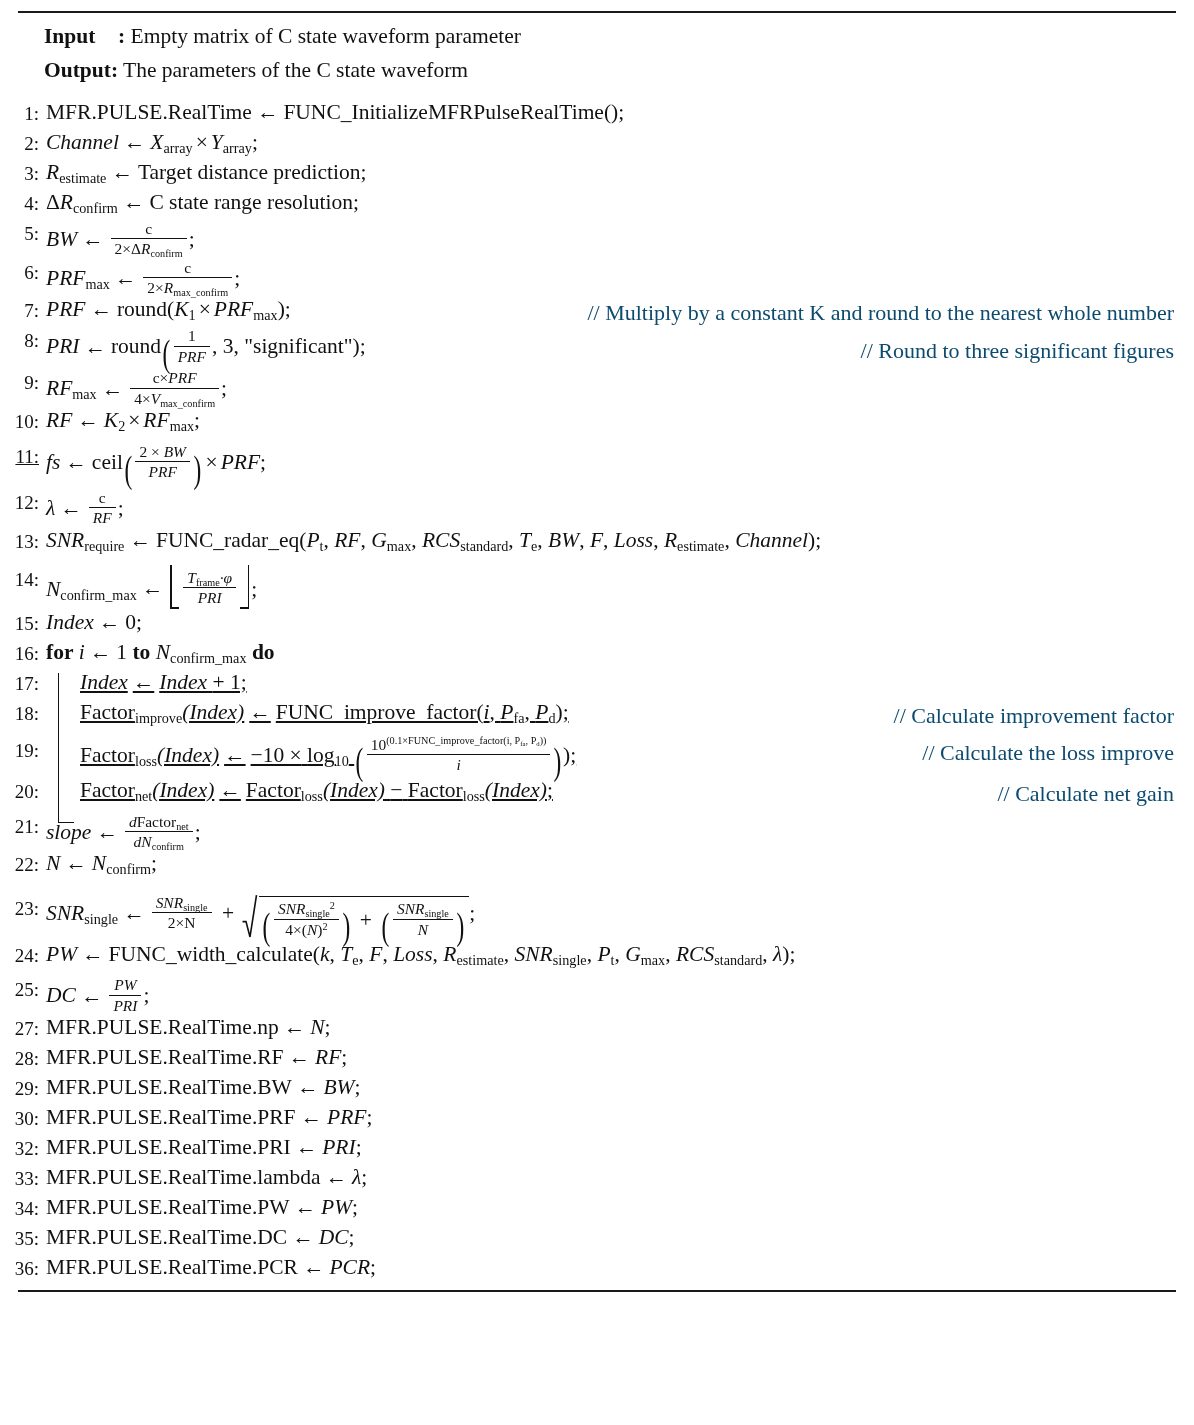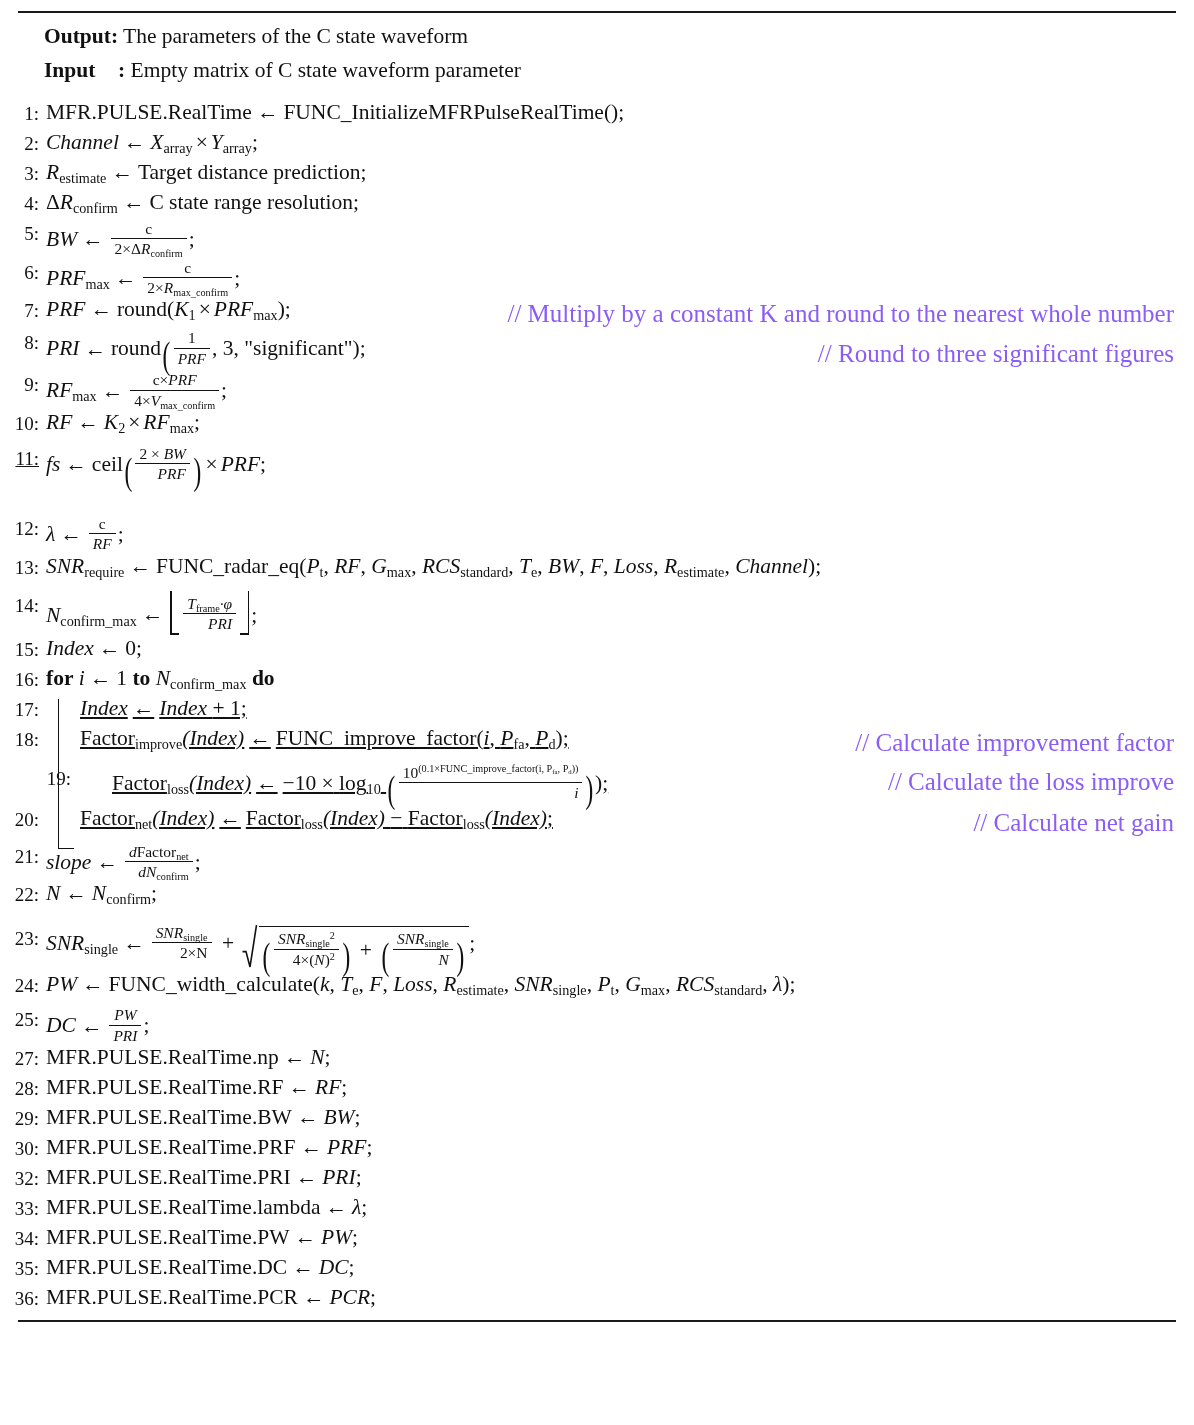--- a/index.html
+++ b/index.html
@@ -64,22 +64,22 @@
   .code {
     flex: 1 1 auto;
     font-size: 21.5px;
     line-height: 1.18;
     padding-top: 1px;
     white-space: nowrap;
   }
   .code.indent { padding-left: 34px; text-decoration: underline; }
   .comment {
     flex: 0 0 auto;
-    color: #8b5cf6;
-    font-size: 25px;
+    color: #0c4a6e;
+    font-size: 22px;
     padding-top: 4px;
     white-space: nowrap;
     margin-left: auto;
     padding-right: 2px;
   }
 
   
   .mi { font-style: italic; font-family: "Liberation Serif", serif; }
   .mr { font-style: normal; font-family: "Liberation Serif", serif; }
   .op { font-style: normal; padding: 0 3px; }
@@ -108,21 +108,20 @@
     margin: 0 2px;
   }
   .frac > .fnum {
     display: block;
     padding: 0 4px 1px 4px;
     border-bottom: 1.3px solid #111;
   }
   .frac > .fden {
     display: block;
     padding: 1px 4px 0 4px;
-    text-align: right;
   }
   .frac.tiny { font-size: 0.72em; }
 
   
   .paren-big {
     display: inline-block;
     font-size: 1.75em;
     font-style: normal;
     vertical-align: -0.33em;
     line-height: 0.78;
@@ -191,26 +190,26 @@
 </style>
 </head>
 <body>
 
 <div id="algo">
 
   <div class="rule rule-top"></div>
 
   <div class="io-block">
     <div class="io-line">
+      <span class="io-key in">Input</span><span class="io-colon">:</span>
+      <span>Empty matrix of C state waveform parameter</span>
+    </div>
+    <div class="io-line">
       <span class="io-key out">Output:</span>
       <span>The parameters of the C state waveform</span>
-    </div>
-    <div class="io-line">
-      <span class="io-key in">Input</span><span class="io-colon">:</span>
-      <span>Empty matrix of C state waveform parameter</span>
     </div>
   </div>
 
   <div class="lines">
 
     <div class="row">
       <div class="num">1:</div>
       <div class="code">
         <span class="mr">MFR.PULSE.RealTime</span><span class="arrow">←</span><span class="mr">FUNC_InitializeMFRPulseRealTime();</span>
       </div>
@@ -286,21 +285,21 @@
       </div>
     </div>
 
     <div class="row" style="min-height:42px;">
       <div class="num" style="padding-top:9px;text-decoration:underline;">11:</div>
       <div class="code" style="padding-top:6px;">
         <span class="mi">fs</span><span class="arrow">←</span><span class="mr">ceil</span><span class="paren-big">(</span><span class="frac tiny"><span class="fnum"><span class="mr">2 ×</span> <span class="mi">BW</span></span><span class="fden mi">PRF</span></span><span class="paren-big">)</span><span class="op">×</span><span class="mi">PRF</span><span class="mr">;</span>
       </div>
     </div>
 
-    <div class="row" style="min-height:40px;margin-top:24px;">
+    <div class="row" style="min-height:40px;">
       <div class="num" style="padding-top:8px;">12:</div>
       <div class="code" style="padding-top:5px;">
         <span class="mi">λ</span><span class="arrow">←</span><span class="frac tiny"><span class="fnum mr">c</span><span class="fden mi">RF</span></span><span class="mr">;</span>
       </div>
     </div>
 
     <div class="row">
       <div class="num">13:</div>
       <div class="code">
         <span class="mi">SNR</span><sub class="sb">require</sub><span class="arrow">←</span><span class="mr">FUNC_radar_eq(</span><span id="l13args"><span class="mi">P</span><sub class="sb">t</sub><span class="mr">, </span><span class="mi">RF</span><span class="mr">, </span><span class="mi">G</span><sub class="sb">max</sub><span class="mr">, </span><span class="mi">RCS</span><sub class="sb">standard</sub><span class="mr">, </span><span class="mi">T</span><sub class="sb">e</sub><span class="mr">, </span><span class="mi">BW</span><span class="mr">, </span><span class="mi">F</span><span class="mr">, </span><span class="mi">Loss</span><span class="mr">, </span><span class="mi">R</span><sub class="sb">estimate</sub><span class="mr">, </span><span class="mi">Channel</span></span><span class="mr">);</span>
@@ -340,21 +339,21 @@
 
       <div class="row">
         <div class="num">18:</div>
         <div class="code indent">
           <span class="mr">Factor</span><sub class="sb">improve</sub><span class="mi">(Index)</span><span class="arrow">←</span><span class="mr">FUNC_improve_factor(</span><span class="mi">i</span><span class="mr">, </span><span class="mi">P</span><sub class="sb">fa</sub><span class="mr">, </span><span class="mi">P</span><sub class="sb">d</sub><span class="mr">);</span>
         </div>
         <div class="comment">// Calculate improvement factor</div>
       </div>
 
       <div class="row" style="min-height:46px;">
-        <div class="num" style="padding-top:11px;margin-left:32px;">19:</div>
+        <div class="num" style="padding-top:11px;">19:</div>
         <div class="code indent" style="padding-top:7px;">
           <span class="mr">Factor</span><sub class="sb">loss</sub><span class="mi">(Index)</span><span class="arrow">←</span><span class="mr">−10 ×</span> <span class="mr">log</span><sub class="sb">10</sub> <span class="paren-big">(</span><span class="frac tiny"><span class="fnum"><span class="mr">10</span><sup class="sp"><span class="mr">(0.1×FUNC_improve_factor(i, P</span><sub class="sb">fa</sub><span class="mr">, P</span><sub class="sb">d</sub><span class="mr">))</span></sup></span><span class="fden mi">i</span></span><span class="paren-big">)</span><span class="mr">);</span>
         </div>
         <div class="comment" style="padding-top:11px;">// Calculate the loss improve</div>
       </div>
 
       <div class="row">
         <div class="num">20:</div>
         <div class="code indent">
           <span class="mr">Factor</span><sub class="sb">net</sub><span class="mi">(Index)</span><span class="arrow">←</span><span class="mr">Factor</span><sub class="sb">loss</sub><span class="mi">(Index)</span> <span class="mr">−</span> <span class="mr">Factor</span><sub class="sb">loss</sub><span class="mi">(Index)</span><span class="mr">;</span>

